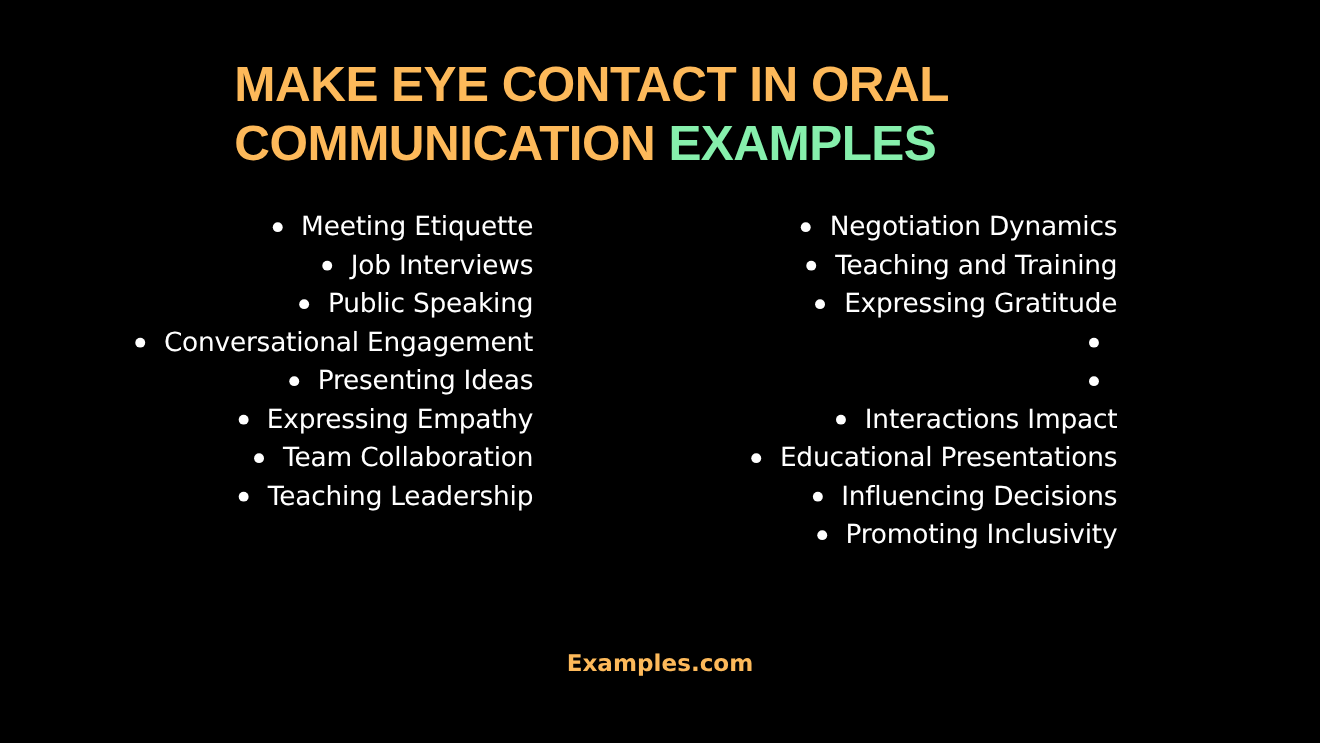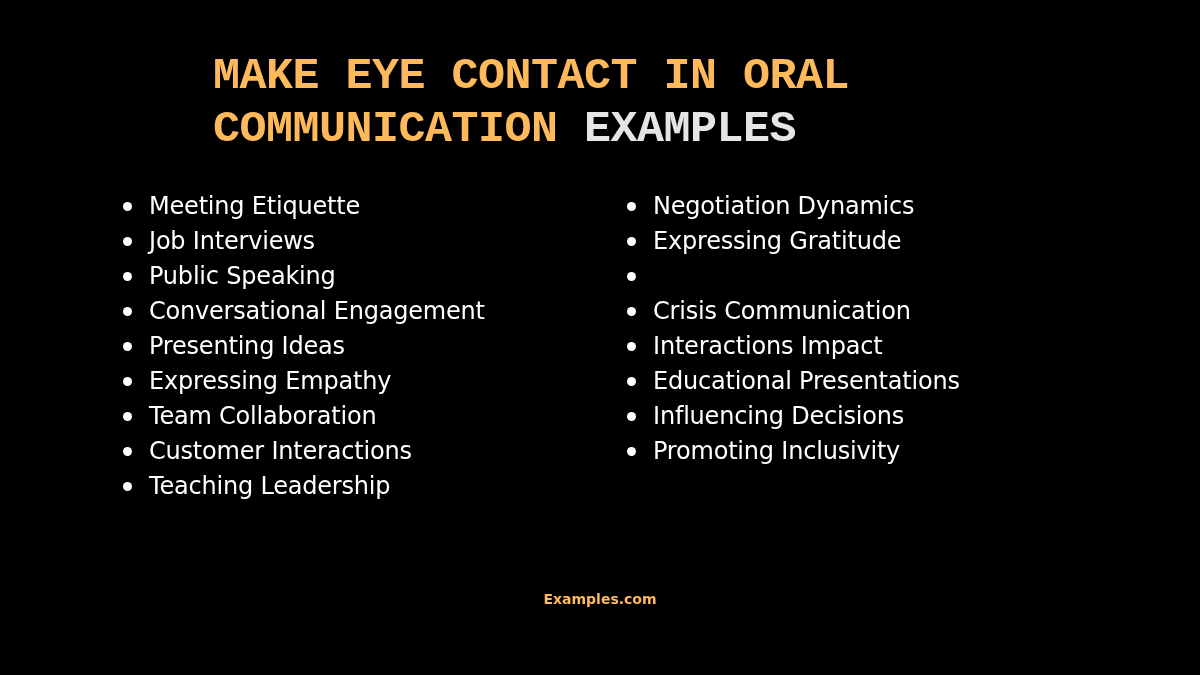--- a/index.html
+++ b/index.html
@@ -2,43 +2,43 @@
 <html><head>
   <meta charset="utf-8">
   <style>
     html, body { margin: 0; padding: 0; }
     body {
       width: 1200px; height: 675px; background: #000000; overflow: hidden;
       position: relative; font-family: "DejaVu Sans", sans-serif;
     }
     .title {
       position: absolute; left: 213px; top: 50px; width: 720px;
-      font-family: Liberation Mono, monospace; font-weight: 900;
+      font-family: Liberation Sans, sans-serif; font-weight: 900;
       font-size: 45px; line-height: 53px; letter-spacing: -0.5px;
       color: #FDB95A; text-transform: uppercase; margin: 0;
     }
-    .title .accent { color: #e5e5e5; }
+    .title .accent { color: #86efac; }
     .title .line { display: block; white-space: nowrap; }
     .col {
       position: absolute; top: 189px; list-style: none; margin: 0; padding: 0;
     }
     .col.left { left: 120px; }
-    .col.right { left: 624px; }
+    .col.right { left: 680px; }
     .col li {
       height: 35px; line-height: 35px; font-size: 24px; color: #FFFFFF;
       white-space: nowrap; display: flex; align-items: center;
-      font-family: "DejaVu Sans", sans-serif; letter-spacing: -0.2px;
+      font-family: "DejaVu Sans", sans-serif; letter-spacing: -0.2px; justify-content: flex-end;
     }
     .bullet {
       display: inline-block; width: 9px; height: 9px; border-radius: 50%;
       background: #FFFFFF; margin-left: 3px; margin-right: 17px; flex: 0 0 auto;
     }
     .footer {
       position: absolute; left: 0; width: 1200px; top: 591px; text-align: center;
-      font-family: "DejaVu Sans", sans-serif; font-weight: bold; font-size: 14px;
+      font-family: "DejaVu Sans", sans-serif; font-weight: bold; font-size: 21px;
       color: #FDB95A;
     }
   </style>
 </head>
 <body>
 
 <h1 class="title">
   <span class="line">MAKE EYE CONTACT IN ORAL</span>
   <span class="line"><span>COMMUNICATION</span> <span class="accent">EXAMPLES</span></span>
 </h1>
@@ -67,43 +67,42 @@
   <li>
       <span class="bullet"></span>
       <span>Expressing Empathy</span>
     </li>
   <li>
       <span class="bullet"></span>
       <span>Team Collaboration</span>
     </li>
   <li>
       <span class="bullet"></span>
-      <span>Customer Interactions</span>
-    </li>
-  <li>
-      <span class="bullet"></span>
       <span>Teaching Leadership</span>
     </li>
 </ul>
 
 <ul class="col right">
   <li>
       <span class="bullet"></span>
       <span>Negotiation Dynamics</span>
     </li>
   <li>
       <span class="bullet"></span>
+      <span>Teaching and Training</span>
+    </li>
+  <li>
+      <span class="bullet"></span>
       <span>Expressing Gratitude</span>
     </li>
   <li>
       <span class="bullet"></span>
     </li>
   <li>
       <span class="bullet"></span>
-      <span>Crisis Communication</span>
     </li>
   <li>
       <span class="bullet"></span>
       <span>Interactions Impact</span>
     </li>
   <li>
       <span class="bullet"></span>
       <span>Educational Presentations</span>
     </li>
   <li>

